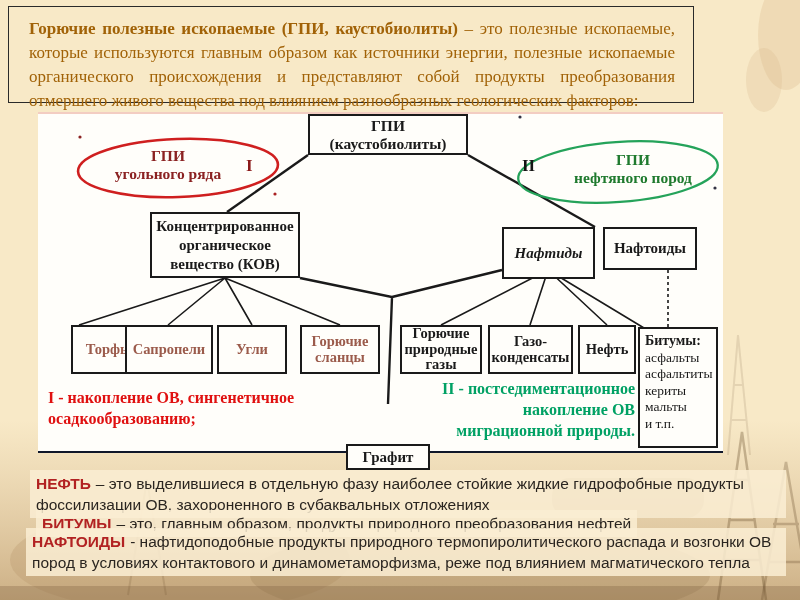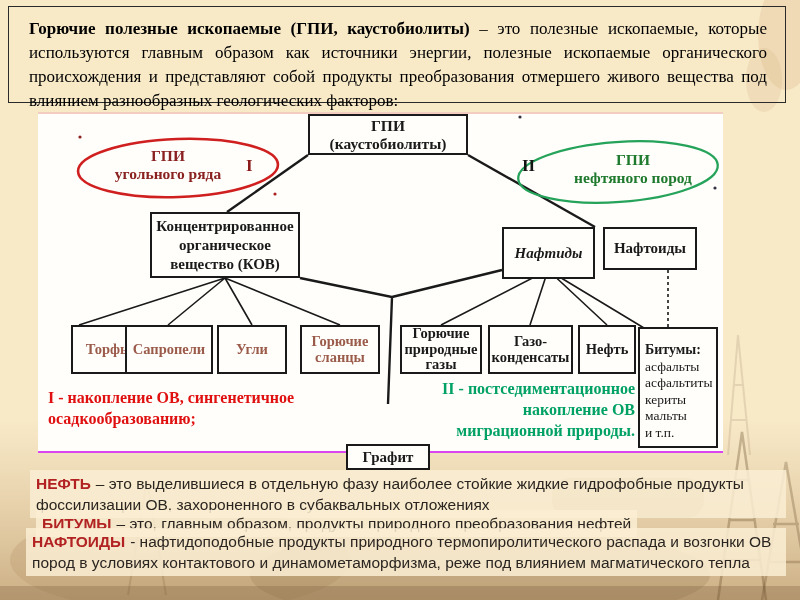--- a/index.html
+++ b/index.html
@@ -5,32 +5,32 @@
   html,body{margin:0;padding:0;}
   #slide{
     position:relative; width:800px; height:600px; overflow:hidden;
     background:#f8e9c7;
     font-family:"Liberation Serif", serif;
   }
   #bg-art{position:absolute; left:0; top:0; z-index:0;}
 
   
   #intro{
-    position:absolute; left:8px; top:6px; width:778px; height:97px;
+    position:absolute; left:8px; top:6px; width:686px; height:97px;
     border:1px solid #2a2a2a; box-sizing:border-box;
     padding:10px 18px 0 20px; z-index:2;
-    font-size:17px; line-height:24px; color:#000000; text-align:justify;
+    font-size:17px; line-height:24px; color:#a16207; text-align:justify;
   }
   #intro b{font-weight:bold;}
 
   
   #panel{
     position:absolute; left:38px; top:112px; width:685px; height:337px;
     background:#fffefa; z-index:1;
-    border-top:2px solid #f3cdc2; border-bottom:2px solid #d946ef;
+    border-top:2px solid #f3cdc2; border-bottom:2px solid #0f172a;
     box-sizing:content-box;
   }
   #connectors{position:absolute; left:0; top:0;}
   .dbox{
     position:absolute; box-sizing:border-box; border:2px solid #1a1a1a;
     background:#fffefa; display:flex; align-items:center; justify-content:center;
     text-align:center; font-weight:bold; color:#1a1a1a;
   }
   .dbox .inner{width:100%;}
   #box-root{left:270px; top:0; width:160px; height:41px; font-size:15.5px; line-height:18px;}
@@ -42,21 +42,21 @@
   #box-sapropeli{left:87px; width:88px;}
   #box-ugli{left:179px; width:70px;}
   #box-slancy{left:262px; width:80px;}
   .coal-label{color:#9b5b4b;}
   #box-gazy{left:362px; width:82px;}
   #box-kondensaty{left:450px; width:85px;}
   #box-neft{left:540px; width:58px;}
   #box-bitumy{
     left:600px; top:213px; width:80px; height:121px;
     align-items:flex-start; justify-content:flex-start; text-align:left;
-    font-weight:normal; padding:13px 0 0 5px; font-size:13.5px; line-height:16.5px;
+    font-weight:normal; padding:4px 0 0 5px; font-size:13.5px; line-height:16.5px;
   }
   #box-bitumy .bt{font-weight:bold; font-size:14px;}
   #box-grafit{left:308px; top:290px; width:84px; height:26px; font-size:15px;margin-top:40px;}
 
   .ellipse-label{
     position:absolute; text-align:center; font-weight:bold;
     font-size:15.5px; line-height:18px; z-index:3;
   }
   #coal-ellipse-label{left:40px; top:33px; width:180px; color:#8b2222;}
   #oil-ellipse-label{left:505px; top:37px; width:180px; color:#1f7a2e;}

